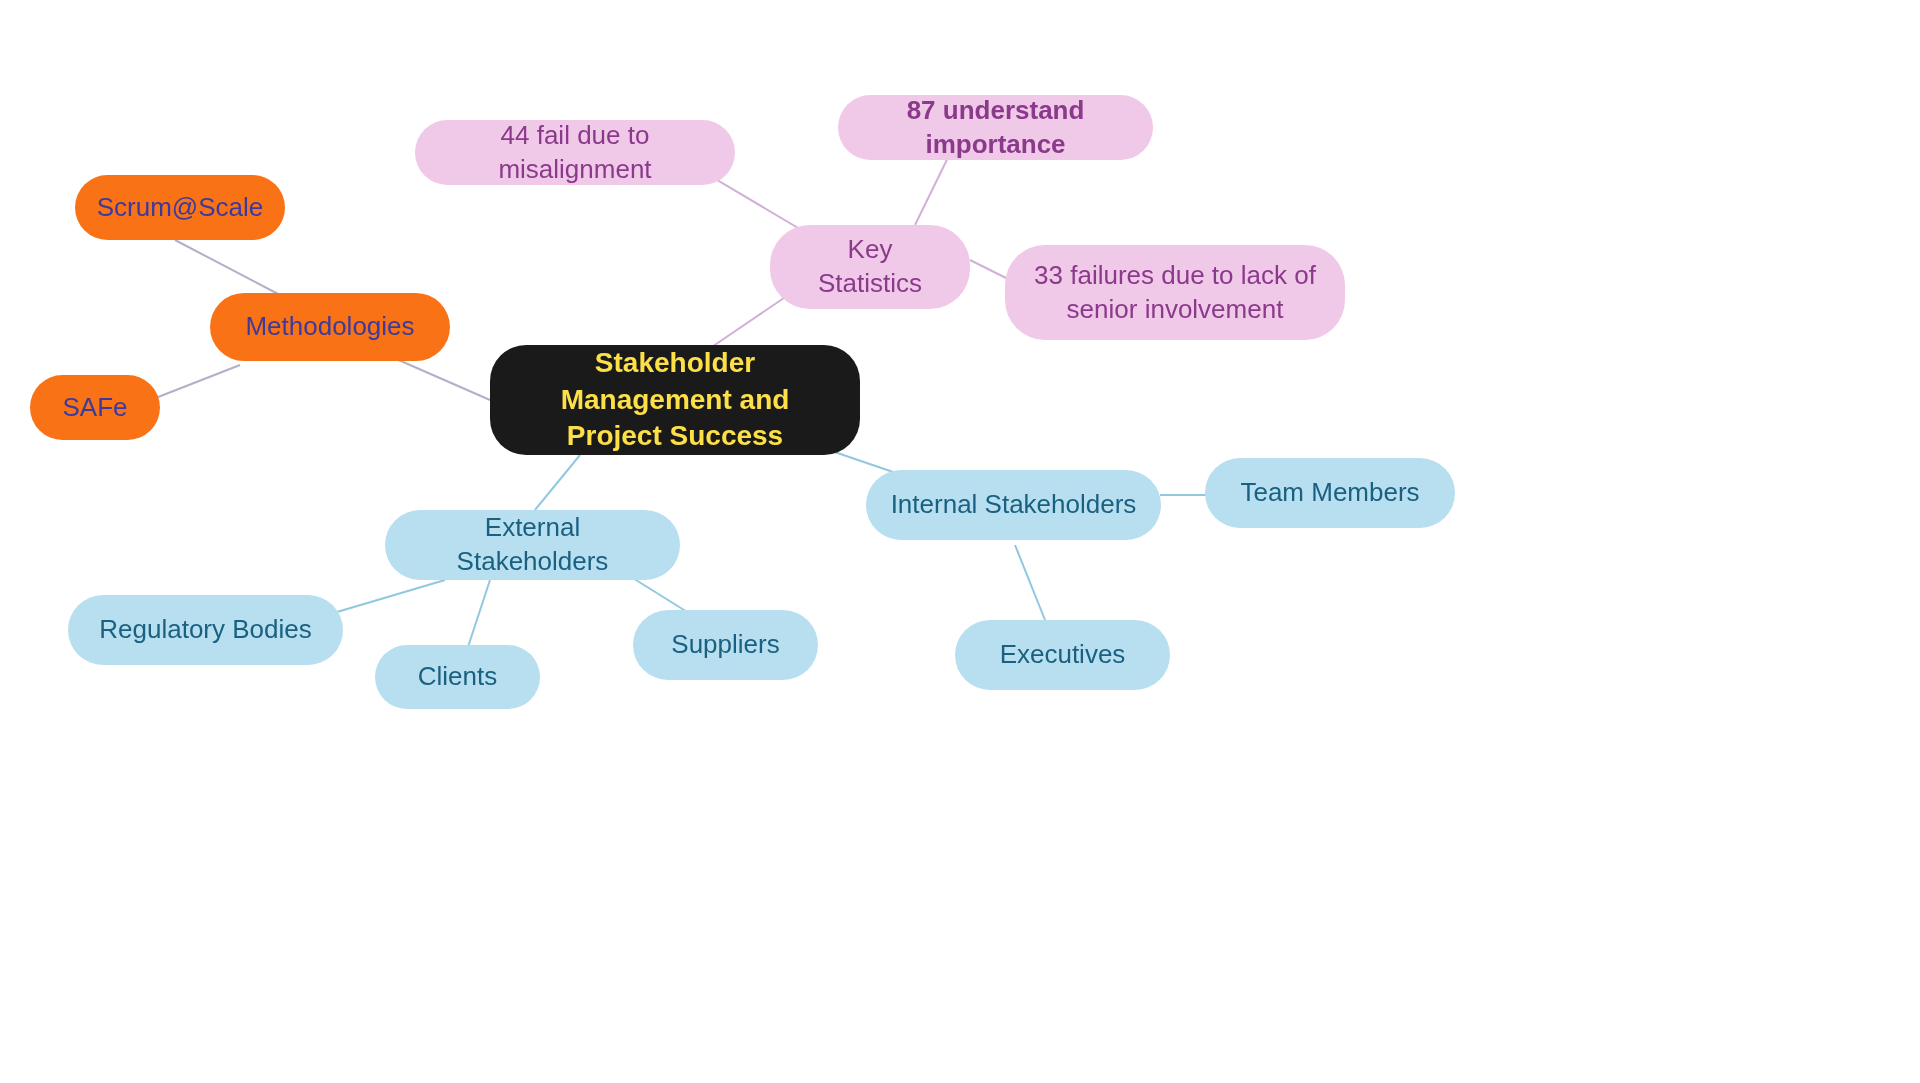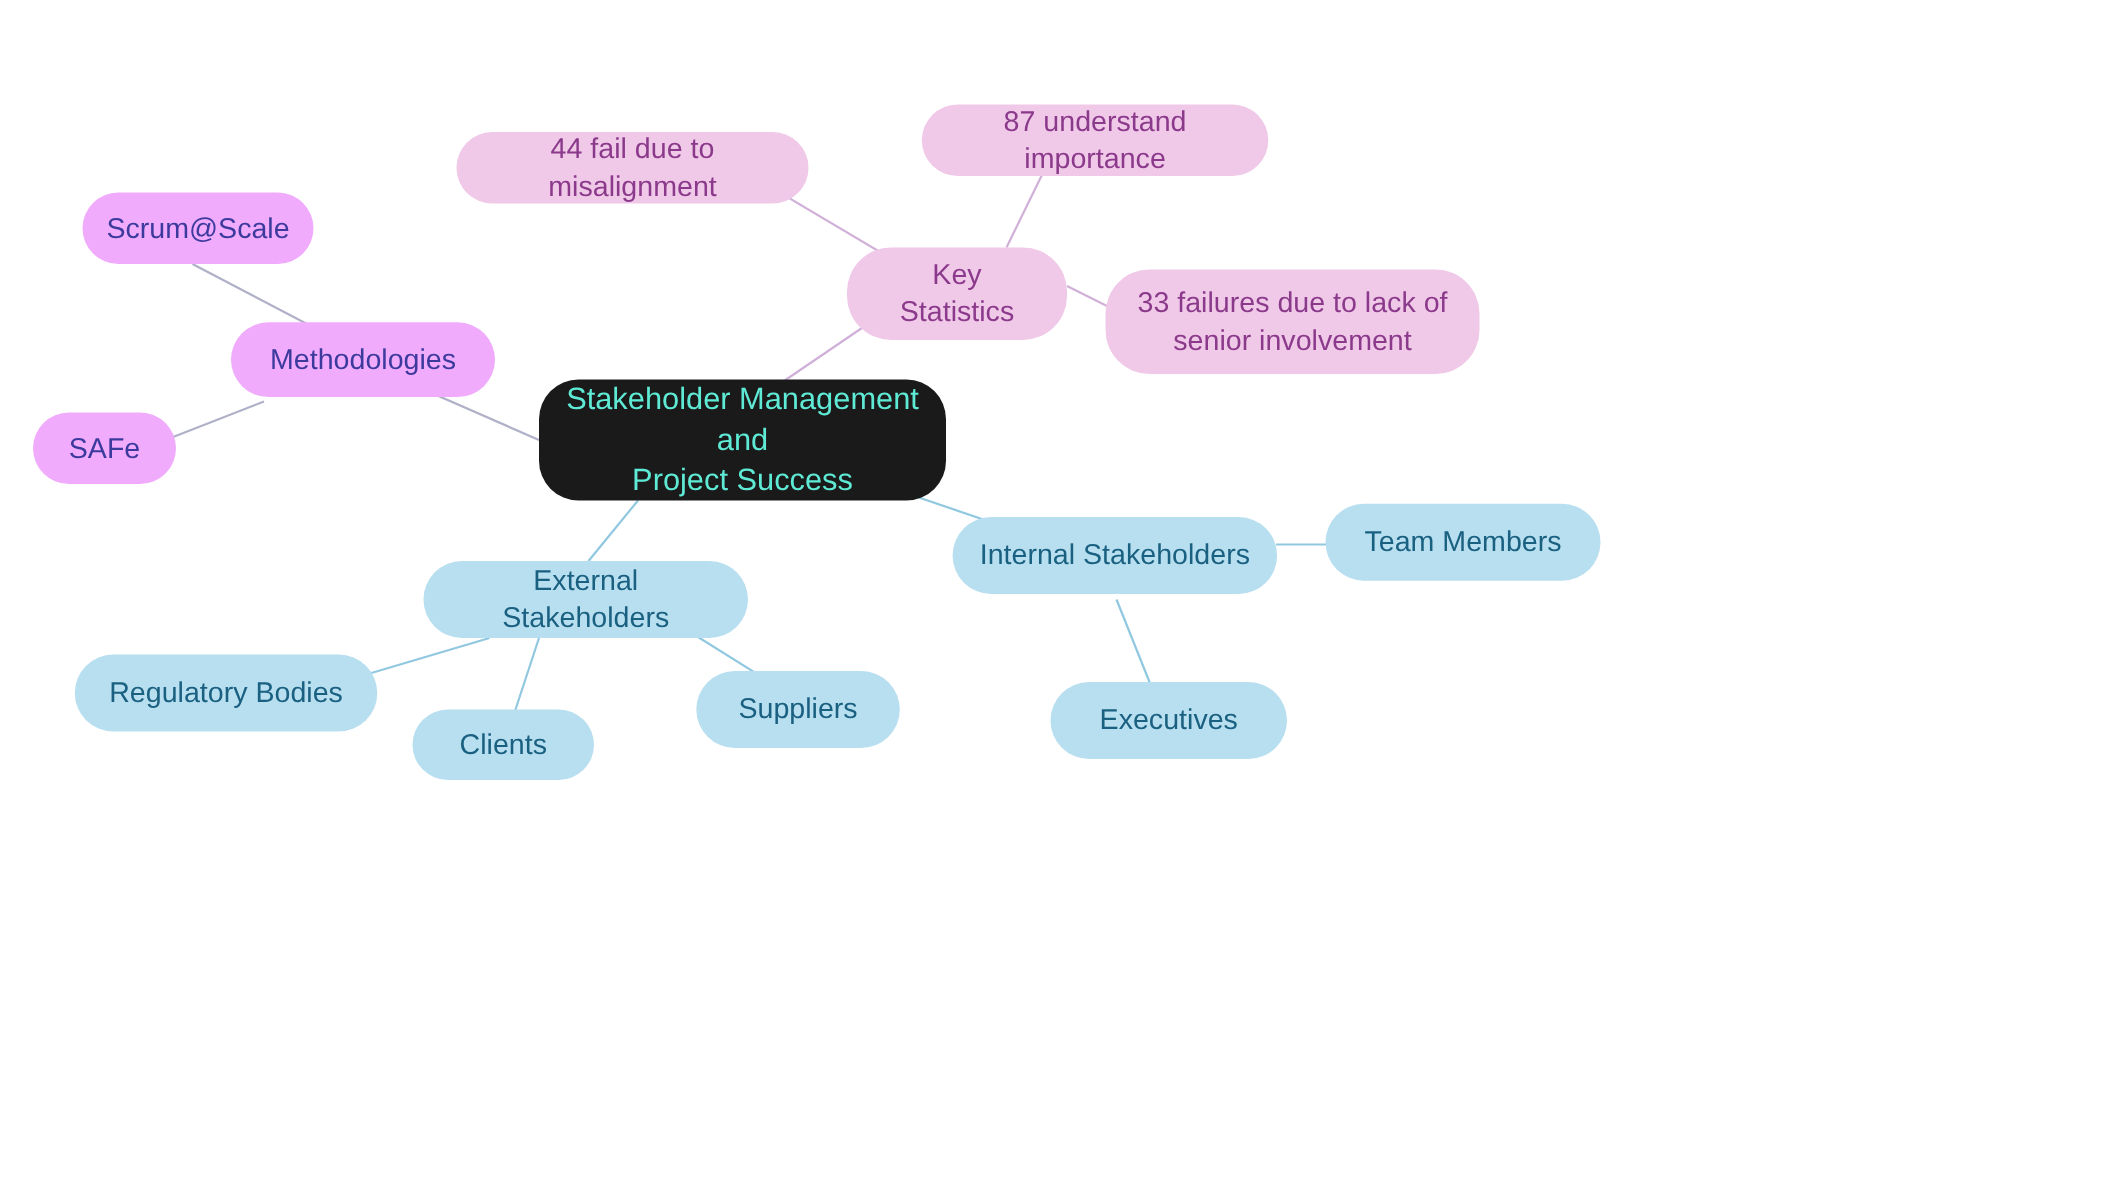--- a/index.html
+++ b/index.html
@@ -26,28 +26,29 @@
       align-items: center;
       justify-content: center;
       text-align: center;
       z-index: 1;
       padding: 14px 24px;
       font-size: 26px;
       line-height: 1.3;
     }
     .node-center {
       background: #1a1a1a;
-      color: #5eead4;
+      color: #fde047;
       font-size: 28px;
       border-radius: 36px;
       width: 370px;
       height: 110px;
+      font-weight: bold;
     }
     .node-purple {
-      background: #f0abfc;
+      background: #f97316;
       color: #3d3a9e;
       font-size: 26px;
     }
     .node-pink {
       background: #f0c8e8;
       color: #8b3a8b;
       font-size: 26px;
     }
     .node-blue {
       background: #b8dff0;
@@ -95,21 +96,21 @@
 <div class="node node-purple" style="left: 210px; top: 293px; width: 240px; height: 68px;">Methodologies</div>
 
 <div class="node node-purple" style="left: 75px; top: 175px; width: 210px; height: 65px;">Scrum@Scale</div>
 
 <div class="node node-purple" style="left: 30px; top: 375px; width: 130px; height: 65px;">SAFe</div>
 
 <div class="node node-pink" style="left: 770px; top: 225px; width: 200px; height: 84px;">Key Statistics</div>
 
 <div class="node node-pink" style="left: 415px; top: 120px; width: 320px; height: 65px;">44 fail due to misalignment</div>
 
-<div class="node node-pink" style="left: 838px; top: 95px; width: 315px; height: 65px;">87 understand importance</div>
+<div class="node node-pink" style="left: 838px; top: 95px; width: 315px; height: 65px; font-weight: bold;">87 understand importance</div>
 
 <div class="node node-pink" style="left: 1005px; top: 245px; width: 340px; height: 95px;">33 failures due to lack of senior involvement</div>
 
 <div class="node node-blue" style="left: 385px; top: 510px; width: 295px; height: 70px;">External Stakeholders</div>
 
 <div class="node node-blue" style="left: 68px; top: 595px; width: 275px; height: 70px;">Regulatory Bodies</div>
 
 <div class="node node-blue" style="left: 375px; top: 645px; width: 165px; height: 64px; text-align: center;">Clients</div>
 
 <div class="node node-blue" style="left: 633px; top: 610px; width: 185px; height: 70px;">Suppliers</div>

